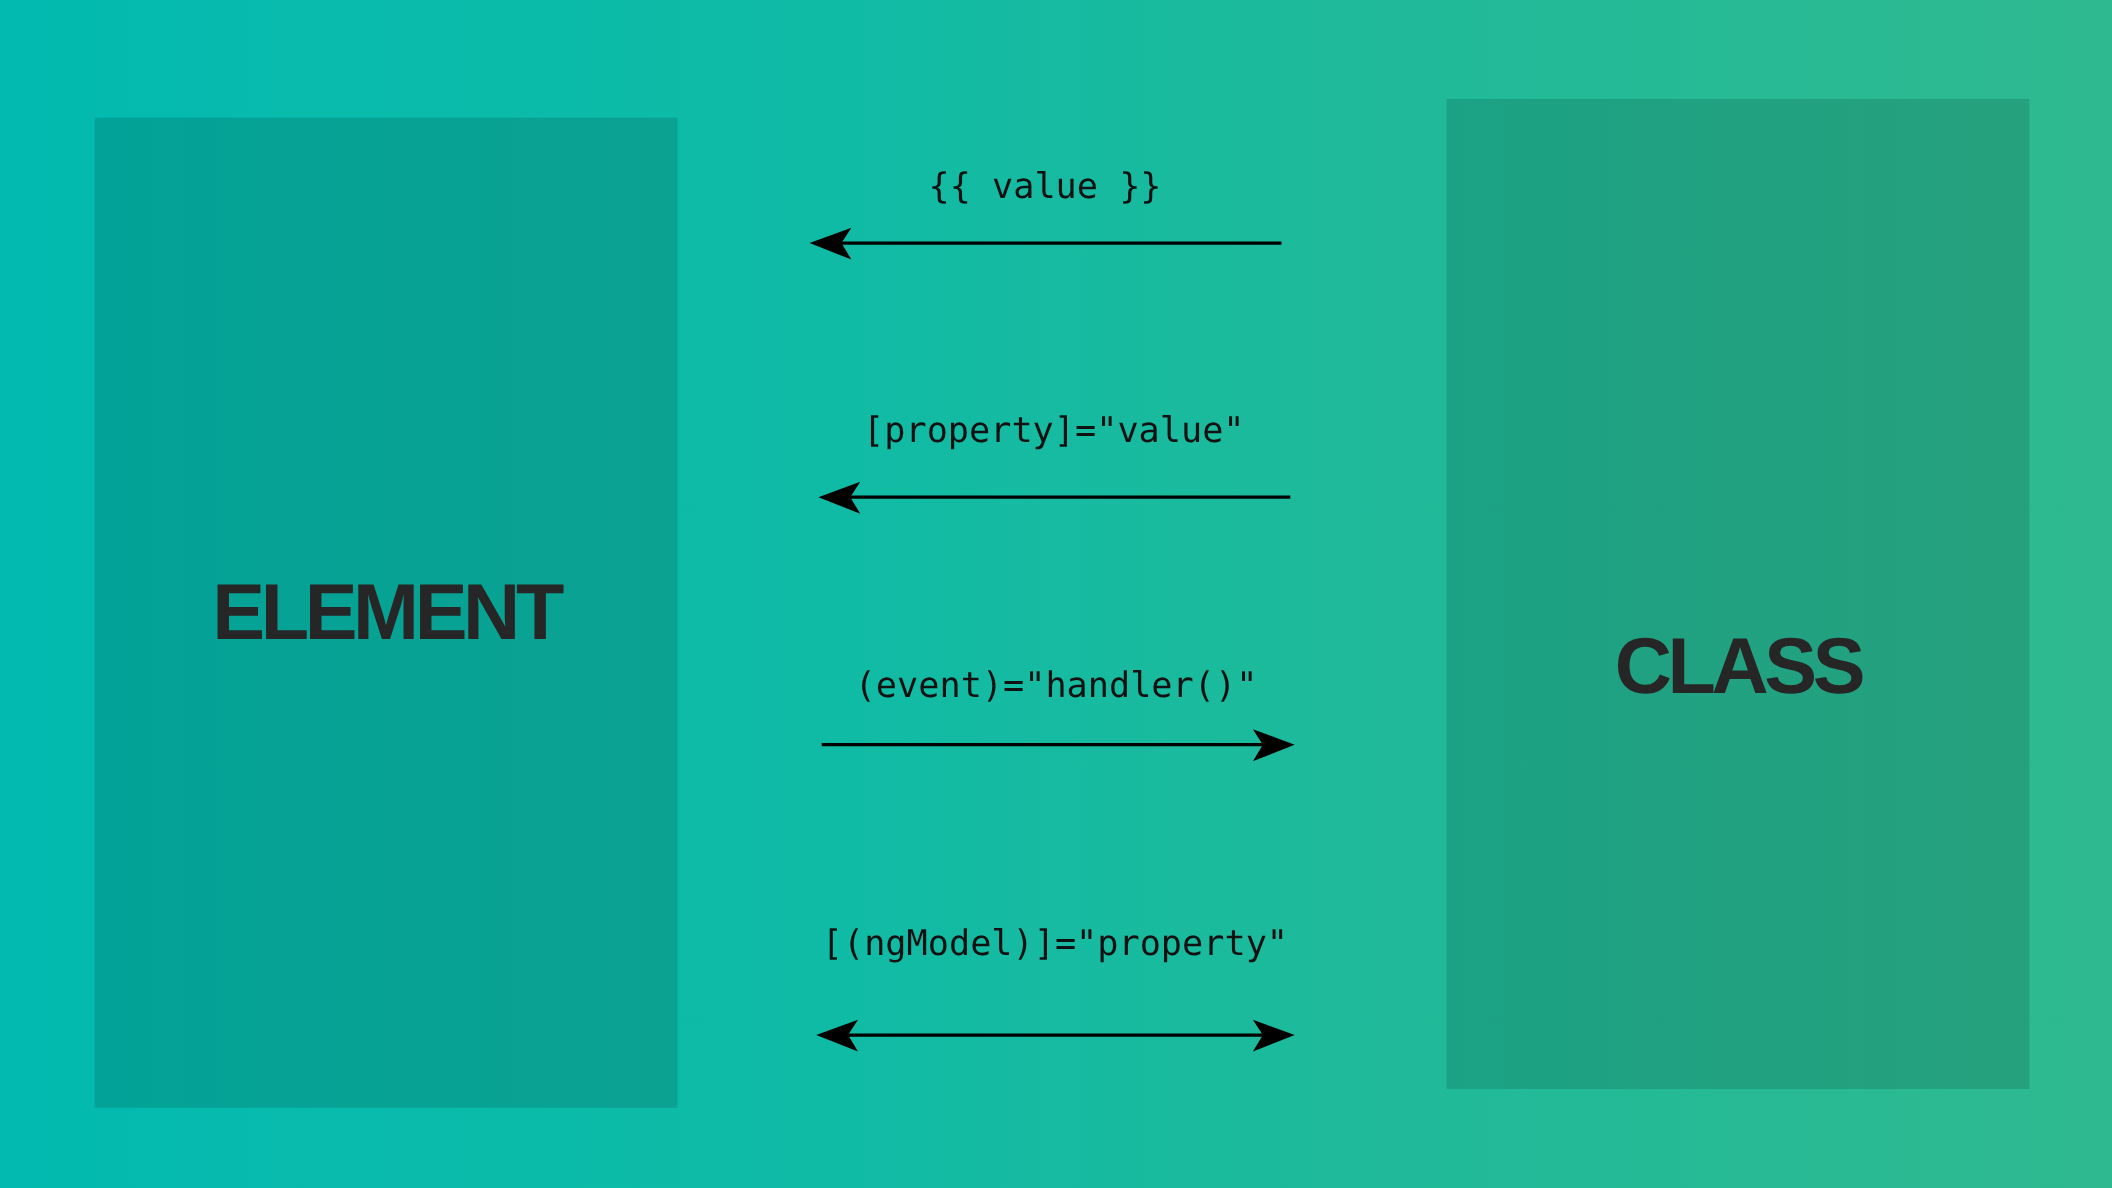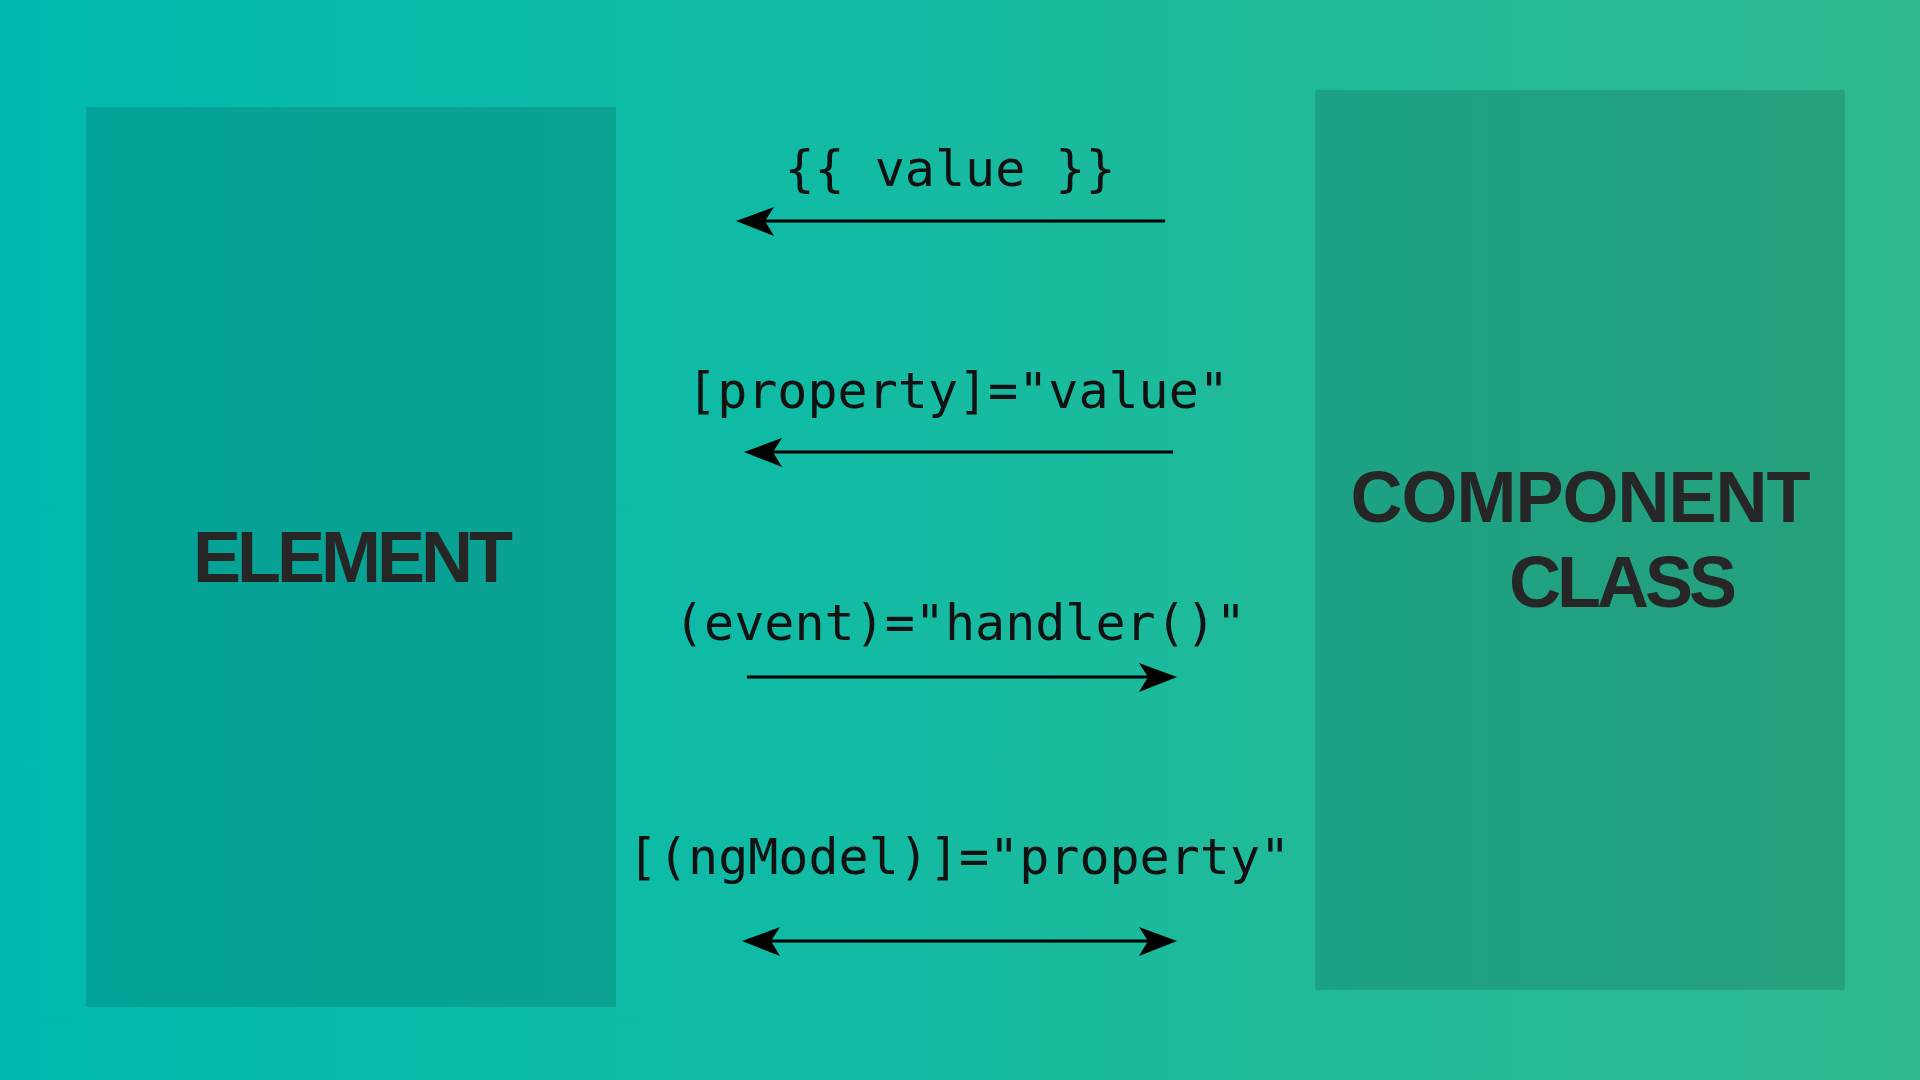--- a/index.html
+++ b/index.html
@@ -14,37 +14,36 @@
     }
     .panel.left { left: 86px; margin-top: 17px; }
     .panel.right { left: 1315px; }
     .heading {
       position: absolute; left: 0; width: 100%; text-align: center;
       font-family: "Liberation Sans", sans-serif; font-weight: 700;
       font-size: 72px; line-height: 72px; color: #262626; white-space: nowrap;
     }
     .heading.element { top: 414px; letter-spacing: -4px; }
     .heading.comp1 { top: 371px; letter-spacing: -1px; }
-    .heading.comp2 { top: 456px; letter-spacing: -4px; margin-left: 41px; }
+    .heading.comp2 { top: 480px; letter-spacing: -4px; }
     .binding-label {
       position: absolute; width: 800px; text-align: center;
-      font-family: "DejaVu Sans Mono", monospace; font-size: 50px; line-height: 46px;
+      font-family: "DejaVu Sans Mono", monospace; font-size: 32px; line-height: 46px;
       color: #111; white-space: nowrap;
     }
     svg.arrows { position: absolute; left: 0; top: 0; width: 1920px; height: 1080px; pointer-events: none; }
   </style>
 </head>
 <body>
 
 <div class="panel left">
   <div class="heading element">ELEMENT</div>
 </div>
 
 <div class="panel right">
-  <div class="heading comp1">COMPONENT</div>
   <div class="heading comp2">CLASS</div>
 </div>
 
 <div class="binding-label" style="left:550px; top:146px;">{{ value }}</div>
 <div class="binding-label" style="left:558px; top:368px;">[property]="value"</div>
 <div class="binding-label" style="left:560px; top:600px;">(event)="handler()"</div>
 <div class="binding-label" style="left:559px; top:834px;">[(ngModel)]="property"</div>
 
 <svg class="arrows" viewBox="0 0 1920 1080">
 

